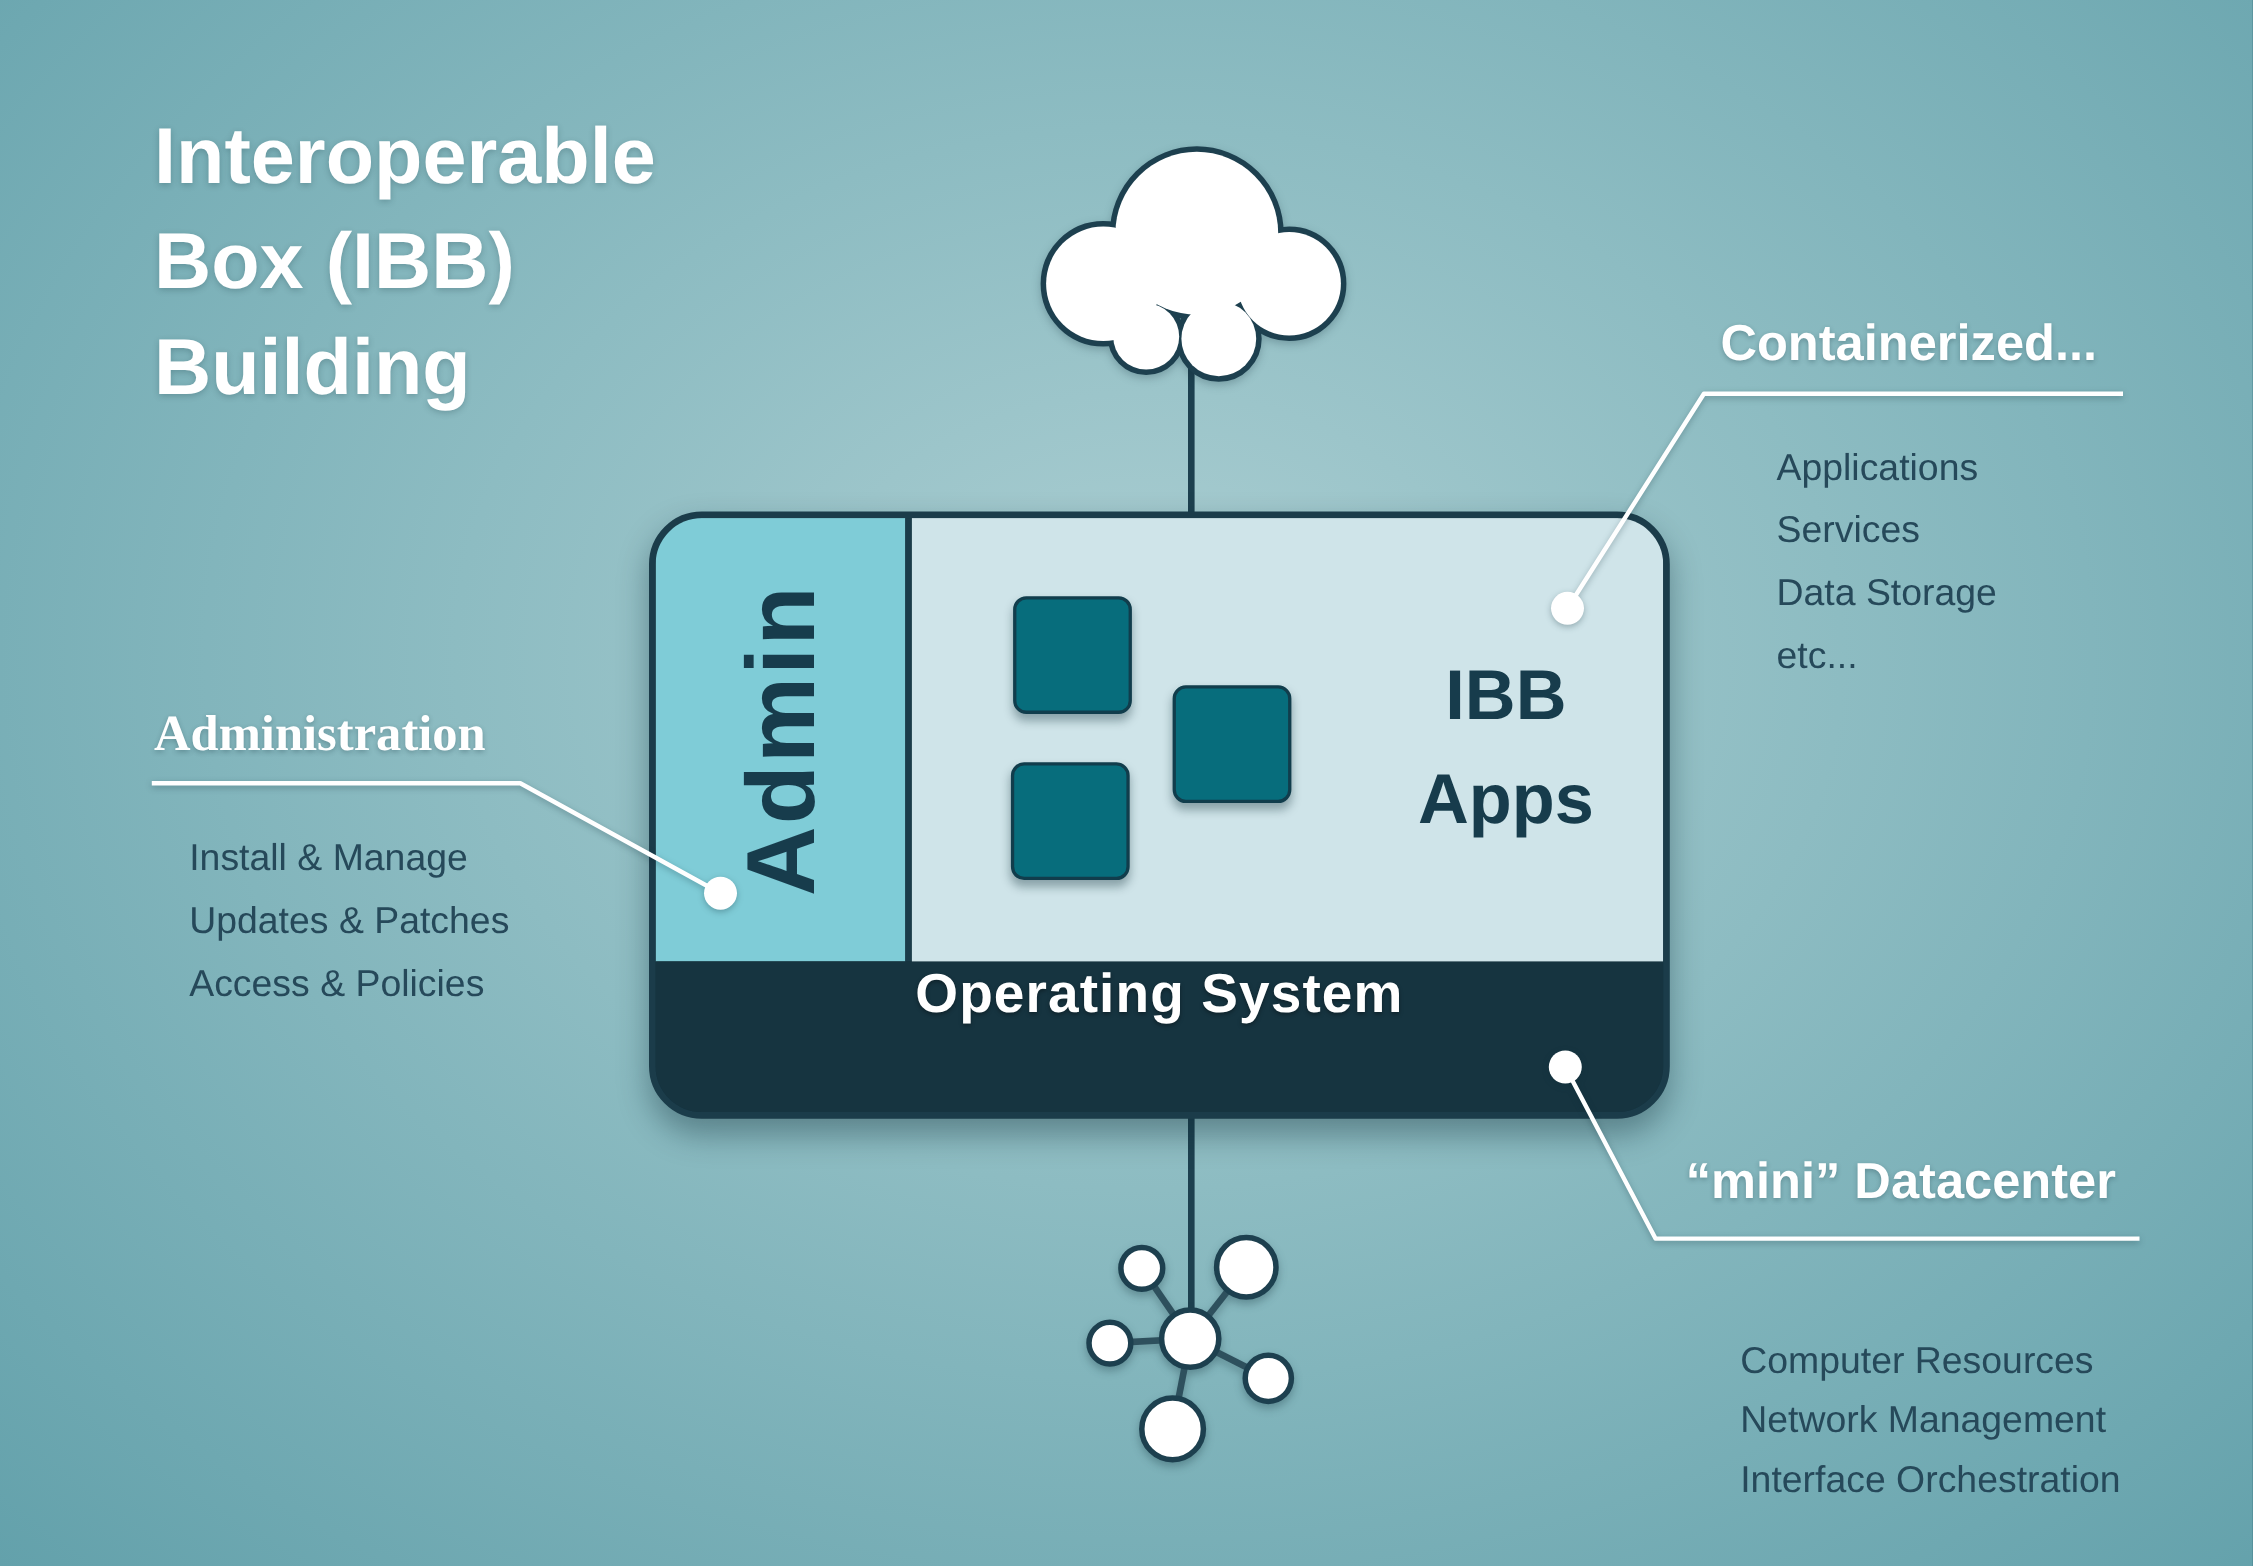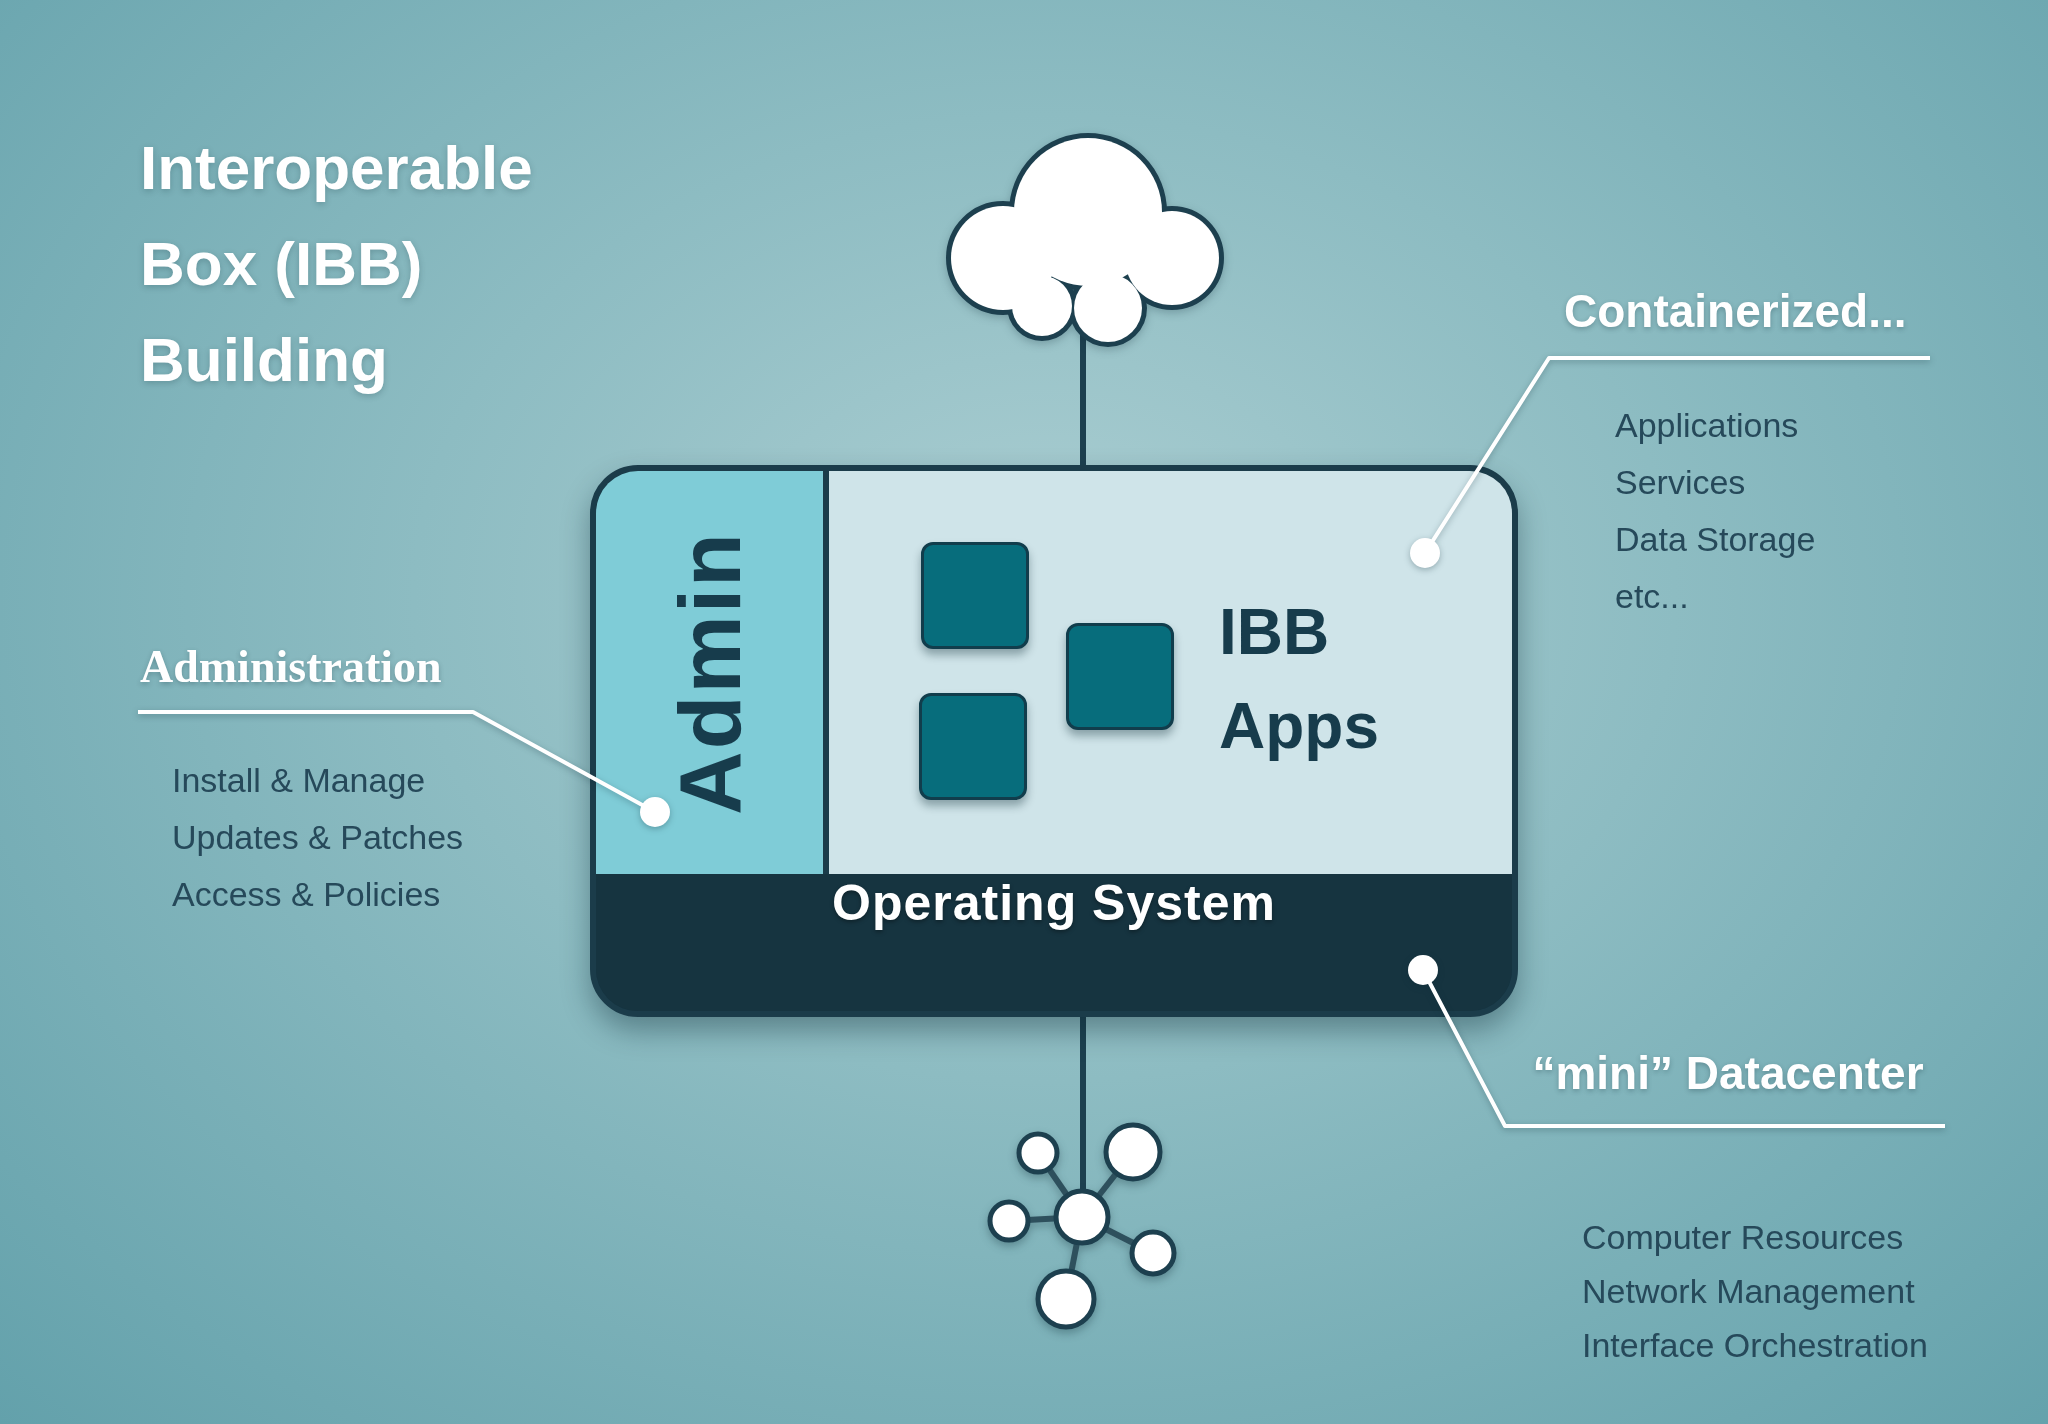--- a/index.html
+++ b/index.html
@@ -9,22 +9,22 @@
     overflow:hidden;
     font-family:"Liberation Sans", sans-serif;
     background:radial-gradient(ellipse 1500px 1150px at 51% 42%, #abced2 0%, #8dbcc2 42%, #63a1ab 100%);
   }
   svg.layer{position:absolute;left:0;top:0;width:2048px;height:1424px;pointer-events:none;}
   .under{z-index:1;}
   .over{z-index:6;}
 
   
   .main-title{
-    position:absolute;left:140px;top:120px;z-index:3;
-    margin:0;color:#ffffff;font-size:62px;font-weight:700;line-height:96px;
+    position:absolute;left:140px;top:94px;z-index:3;
+    margin:0;color:#ffffff;font-size:72px;font-weight:700;line-height:96px;
     text-shadow:0 2px 6px rgba(20,50,60,.25);
   }
   .main-title span{display:block;}
 
   
   .main-box{
     position:absolute;left:590px;top:465px;width:928px;height:552px;z-index:2;
     background:#163440;border:6px solid #1b3c4a;border-radius:48px;
     box-sizing:border-box;overflow:hidden;
     box-shadow:0 14px 28px rgba(10,40,50,.38);
@@ -44,21 +44,21 @@
   .app-square{
     position:absolute;width:108px;height:107px;border-radius:12px;
     background:#076d7c;border:3px solid #113d4c;box-sizing:border-box;
     box-shadow:0 6px 9px rgba(10,40,50,.35);
   }
   .sq1{left:92px;top:71px;}
   .sq2{left:237px;top:152px;}
   .sq3{left:90px;top:222px;}
   .apps-label{
     position:absolute;left:390px;top:114px;width:300px;
-    color:#173c4c;font-size:64px;font-weight:700;line-height:94px;
+    text-align:center;color:#173c4c;font-size:64px;font-weight:700;line-height:94px;
   }
   .apps-label span{display:block;}
   .os-bar{
     flex:0 0 137px;background:#163440;
     display:flex;justify-content:center;
   }
   .os-label{color:#ffffff;font-size:50px;font-weight:700;letter-spacing:1px;
     text-shadow:0 2px 4px rgba(0,0,0,.35);}
 
   

